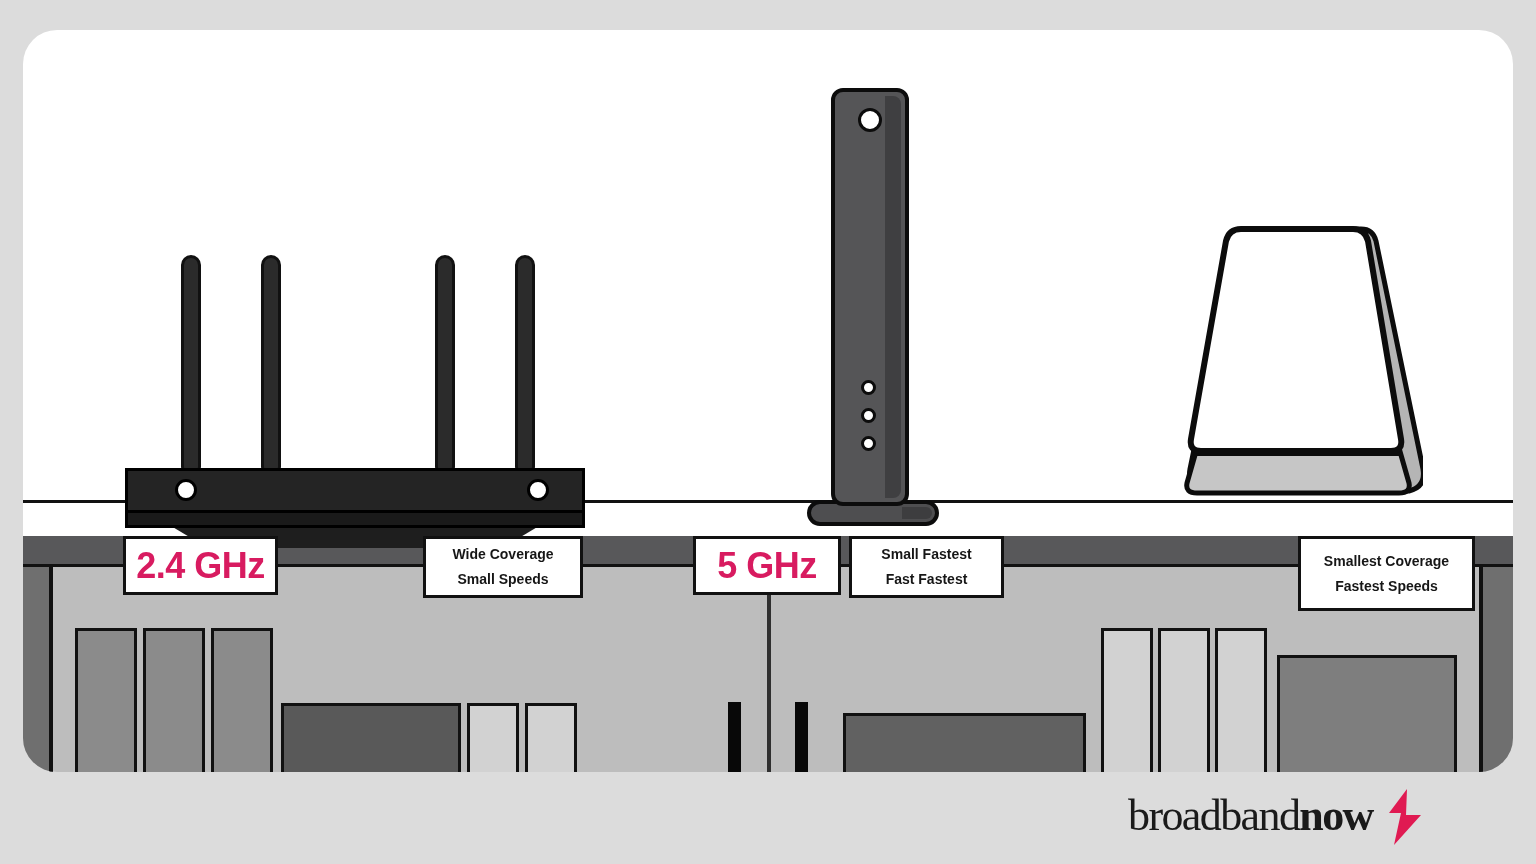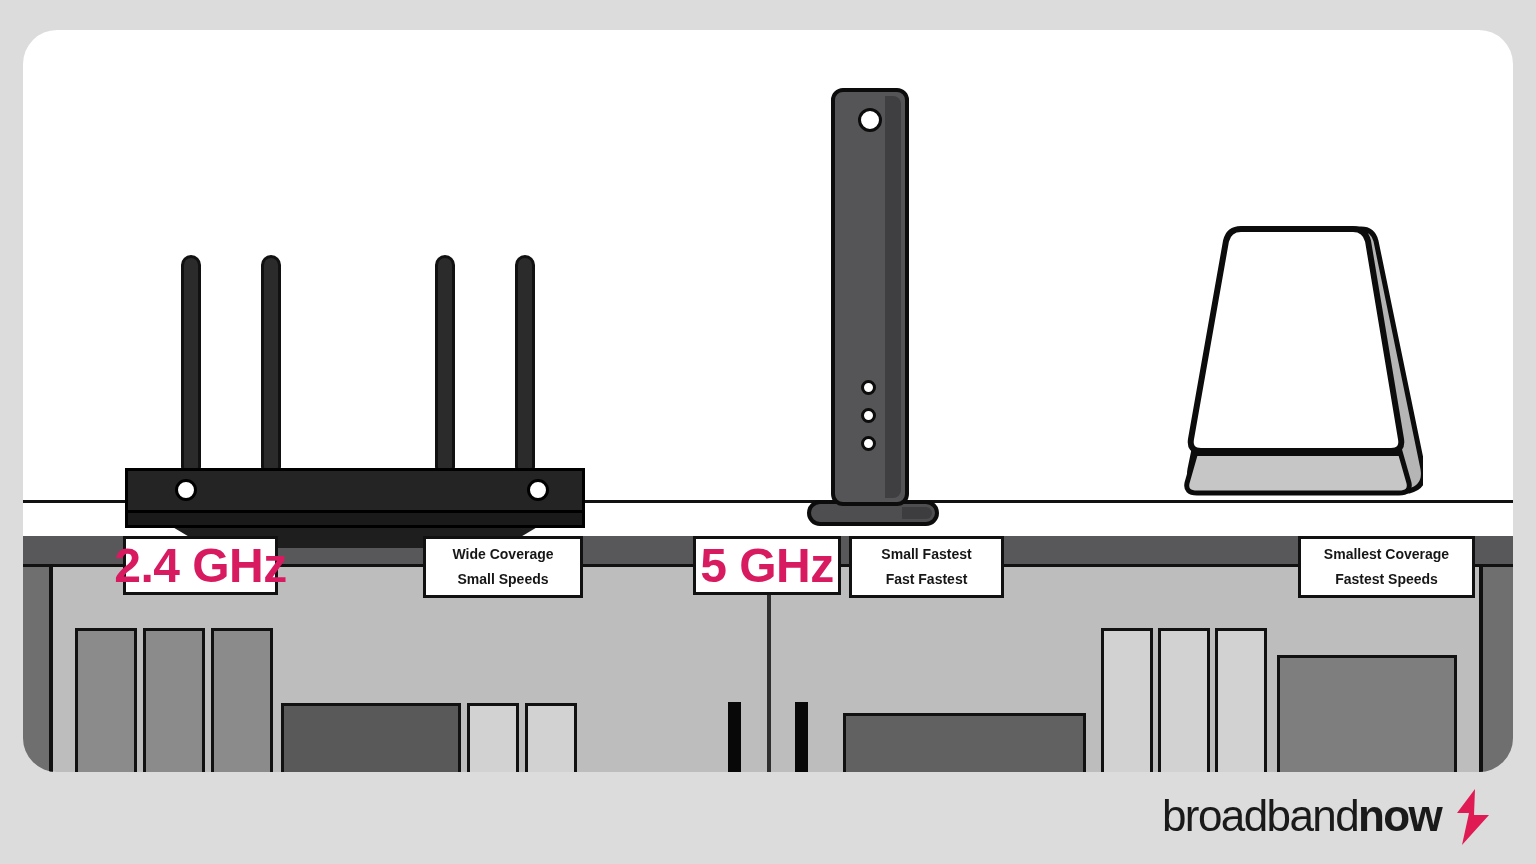--- a/index.html
+++ b/index.html
@@ -244,21 +244,21 @@
     box-sizing: border-box;
     display: flex;
     flex-direction: column;
     align-items: center;
     justify-content: center;
     text-align: center;
   }
   .label-band {
     color: #d81b60;
     font-weight: bold;
-    font-size: 48px;
+    font-size: 36px;
     letter-spacing: -0.5px;
     white-space: nowrap;
   }
   .label-desc-line {
     color: #161616;
     font-weight: bold;
     font-size: 14px;
     line-height: 25px;
     white-space: nowrap;
   }
@@ -285,22 +285,21 @@
     position: absolute;
     left: 1128px;
     top: 786px;
     display: flex;
     align-items: center;
   }
   #logo-text {
     font-size: 44px;
     letter-spacing: -1.6px;
     color: #1a1a1a;
-    font-family: Liberation Sans, sans-serif;
-    margin-left: 34px;
+    font-family: Liberation Serif, serif;
   }
   #logo-text .thin { font-weight: 400; }
   #logo-text .bold { font-weight: bold; }
   #logo-bolt {
     margin-left: 8px;
     margin-top: 3px;
   }
 </style>
 </head>
 <body>
@@ -392,21 +391,21 @@
     <div class="label-box" style="left:670px; top:506px; width:148px; height:59px;align-items:center;">
       <span class="label-band">5 GHz</span>
     </div>
 
     <div class="label-box" style="left:826px; top:506px; width:155px; height:62px;">
       <span class="label-desc-line">Small Fastest</span>
       <span class="label-desc-line">Fast Fastest</span>
     </div>
 
 
-    <div class="label-box" style="left:1275px; top:506px; width:177px; height:62px;">
+    <div class="label-box" style="left:1275px; top:506px; width:177px; height:75px;">
       <span class="label-desc-line">Smallest Coverage</span>
       <span class="label-desc-line">Fastest Speeds</span>
     </div>
 
   </div>
 
   <div id="logo">
     <div id="logo-text">
       <span class="thin">broadband</span><span class="bold">now</span>
     </div>

